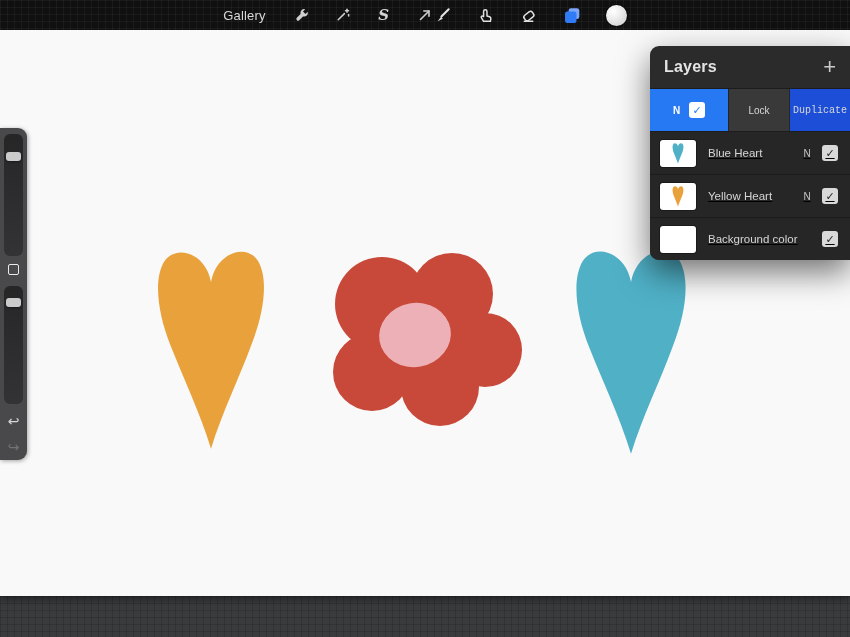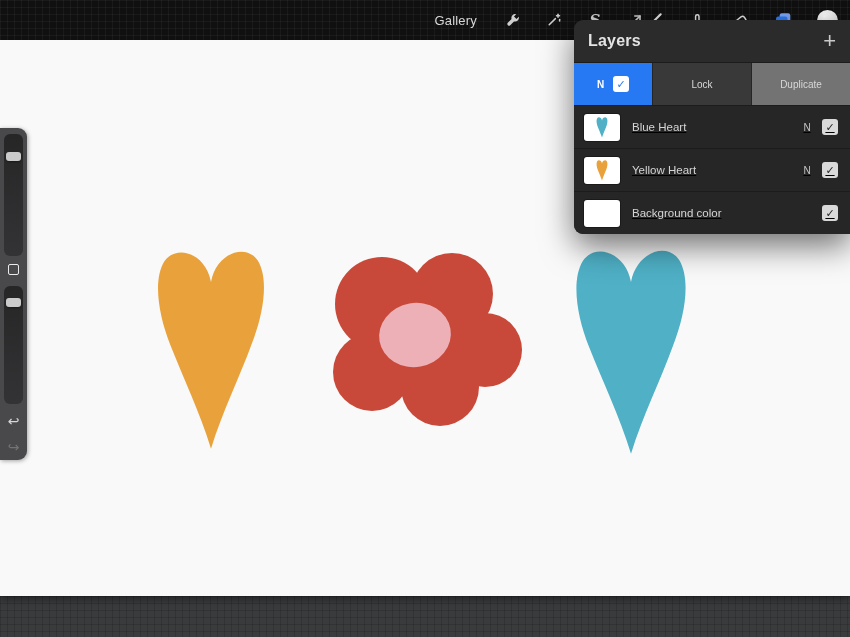--- a/index.html
+++ b/index.html
@@ -6,27 +6,27 @@
   html,body { width:850px; height:637px; overflow:hidden; }
   body {
     font-family:"Liberation Sans", sans-serif;
     background:#3a3b3d;
     position:relative;
   }
   .app { position:absolute; inset:0; }
 
   
   .topbar {
-    position:absolute; top:0; left:0; width:850px; height:40px; z-index:20;
+    position:absolute; top:0; left:0; width:850px; height:30px; z-index:20;
     background-color:#101011;
     background-image:
       linear-gradient(rgba(255,255,255,.045) 1px, transparent 1px),
       linear-gradient(90deg, rgba(255,255,255,.045) 1px, transparent 1px);
     background-size:7px 7px;
-    display:flex; align-items:center; justify-content:flex-end;
+    display:flex; align-items:center; justify-content:center;
     padding:0 12px;
   }
   .tb-left { display:flex; align-items:center; gap:23px; }
   .tb-right { display:flex; align-items:center; gap:25px; }
   .gallery-label { color:#d8d8d8; font-size:13px; letter-spacing:.2px; cursor:default; margin-right:4px; }
   .tbicon { width:18px; height:18px; display:flex; align-items:center; justify-content:center; }
   .tbicon svg { display:block; }
   .s-glyph { font-family:"DejaVu Serif", serif; font-style:italic; font-weight:bold; font-size:15px; color:#d2d2d2; }
   .colorball {
     width:21px; height:21px; border-radius:50%;
@@ -76,41 +76,41 @@
   }
   .undo-btn, .redo-btn {
     position:absolute; left:0; width:27px; text-align:center;
     font-size:14px; line-height:14px; cursor:default;
   }
   .undo-btn { top:286px; color:#d6d6d6; }
   .redo-btn { top:312px; color:#737374; }
 
   
   .layers-panel {
-    position:absolute; top:20px; right:0; width:276px; z-index:30;
+    position:absolute; top:46px; right:0; width:200px; z-index:30;
     background:#2b2b2c; border-radius:9px 0 0 9px;
     box-shadow:0 12px 32px rgba(0,0,0,.55);
     overflow:hidden;
   }
   .lp-header { height:42px; display:flex; align-items:center; justify-content:space-between; padding:0 14px; }
   .lp-title { color:#e4e4e4; font-size:16px; font-weight:bold; letter-spacing:.2px; }
   .lp-add { color:#c9c9c9; font-size:22px; font-weight:300; line-height:20px; }
   .lp-sep { height:1px; background:#1c1c1d; }
 
   .swipe-row { height:42px; display:flex; }
   .sw-layer {
     width:78px; background:#2678f3;
     display:flex; align-items:center; justify-content:center; gap:9px;
   }
   .sw-blend { color:#ffffff; font-size:10px; font-weight:bold; }
   .sw-btn {
     flex:1; display:flex; align-items:center; justify-content:center;
     color:#d8d8d8; font-size:10px; background:#39393a; border-left:1px solid #252526;
   }
-  .sw-btn.duplicate { background:#737373; }
+  .sw-btn.duplicate { background:#1d4ed8;font-family:Liberation Mono, monospace; }
   .sw-btn.delete { background:#e84f3a; color:#ffffff; }
 
   .layer-row {
     height:42px; display:flex; align-items:center;
     padding:0 12px 0 10px; background:#262627;text-decoration:underline;
   }
   .thumb {
     width:36px; height:27px; background:#ffffff; border-radius:3px;
     display:flex; align-items:center; justify-content:center;
     box-shadow:0 0 0 1px rgba(0,0,0,.3); flex:0 0 auto;

